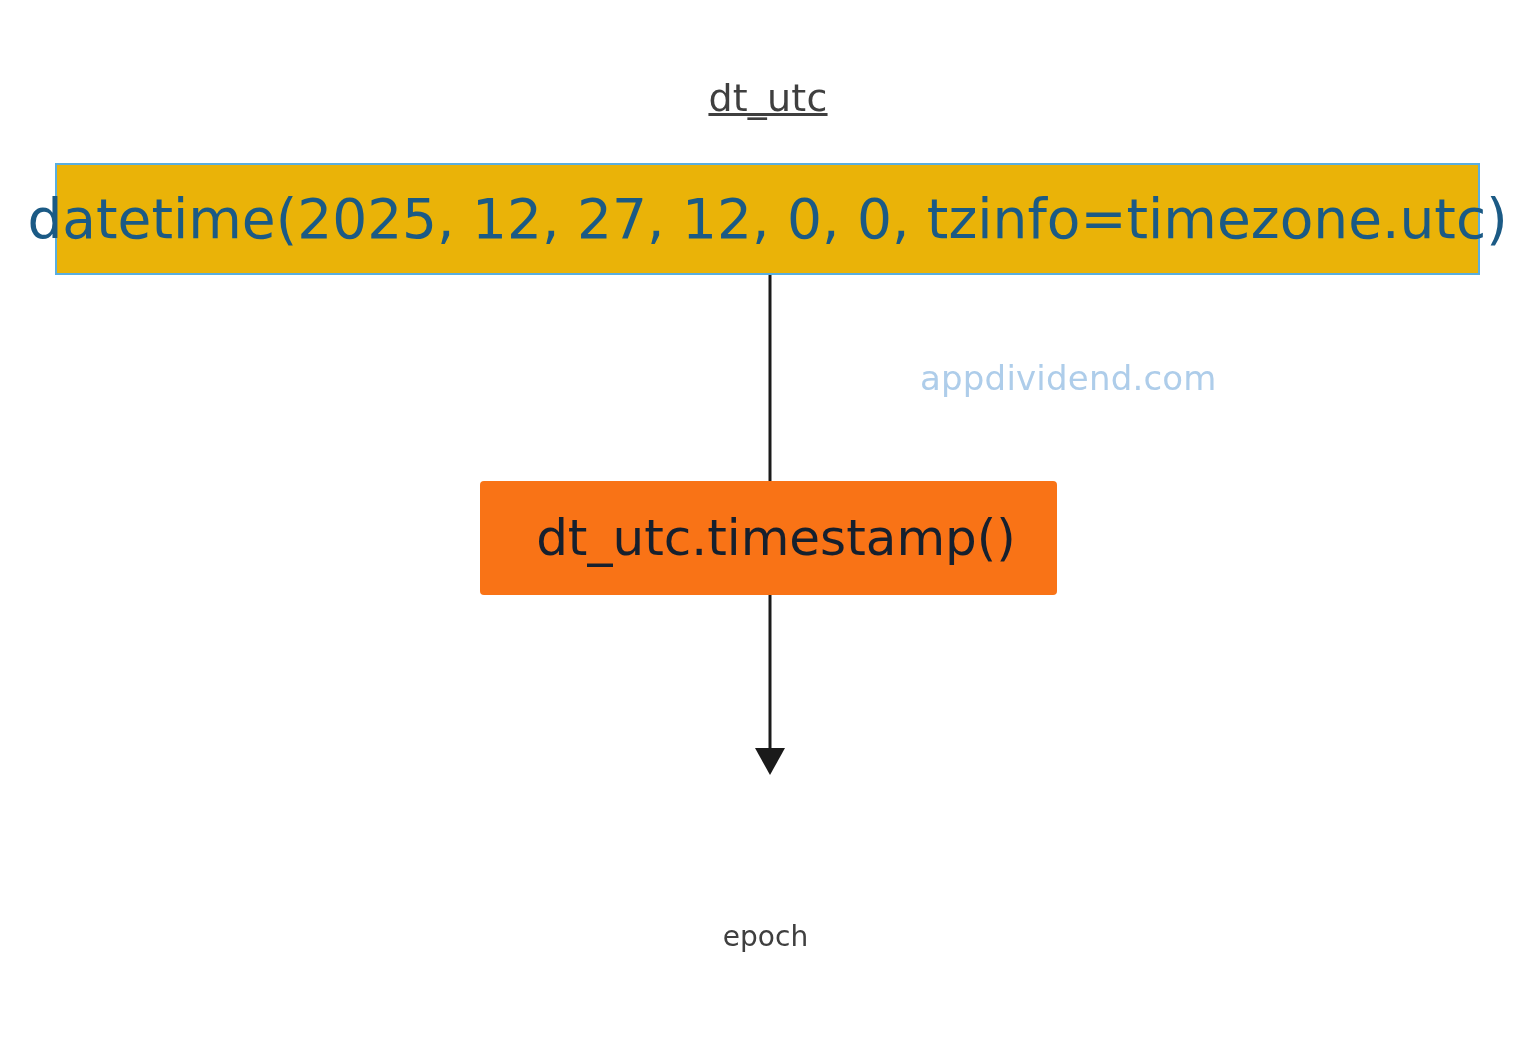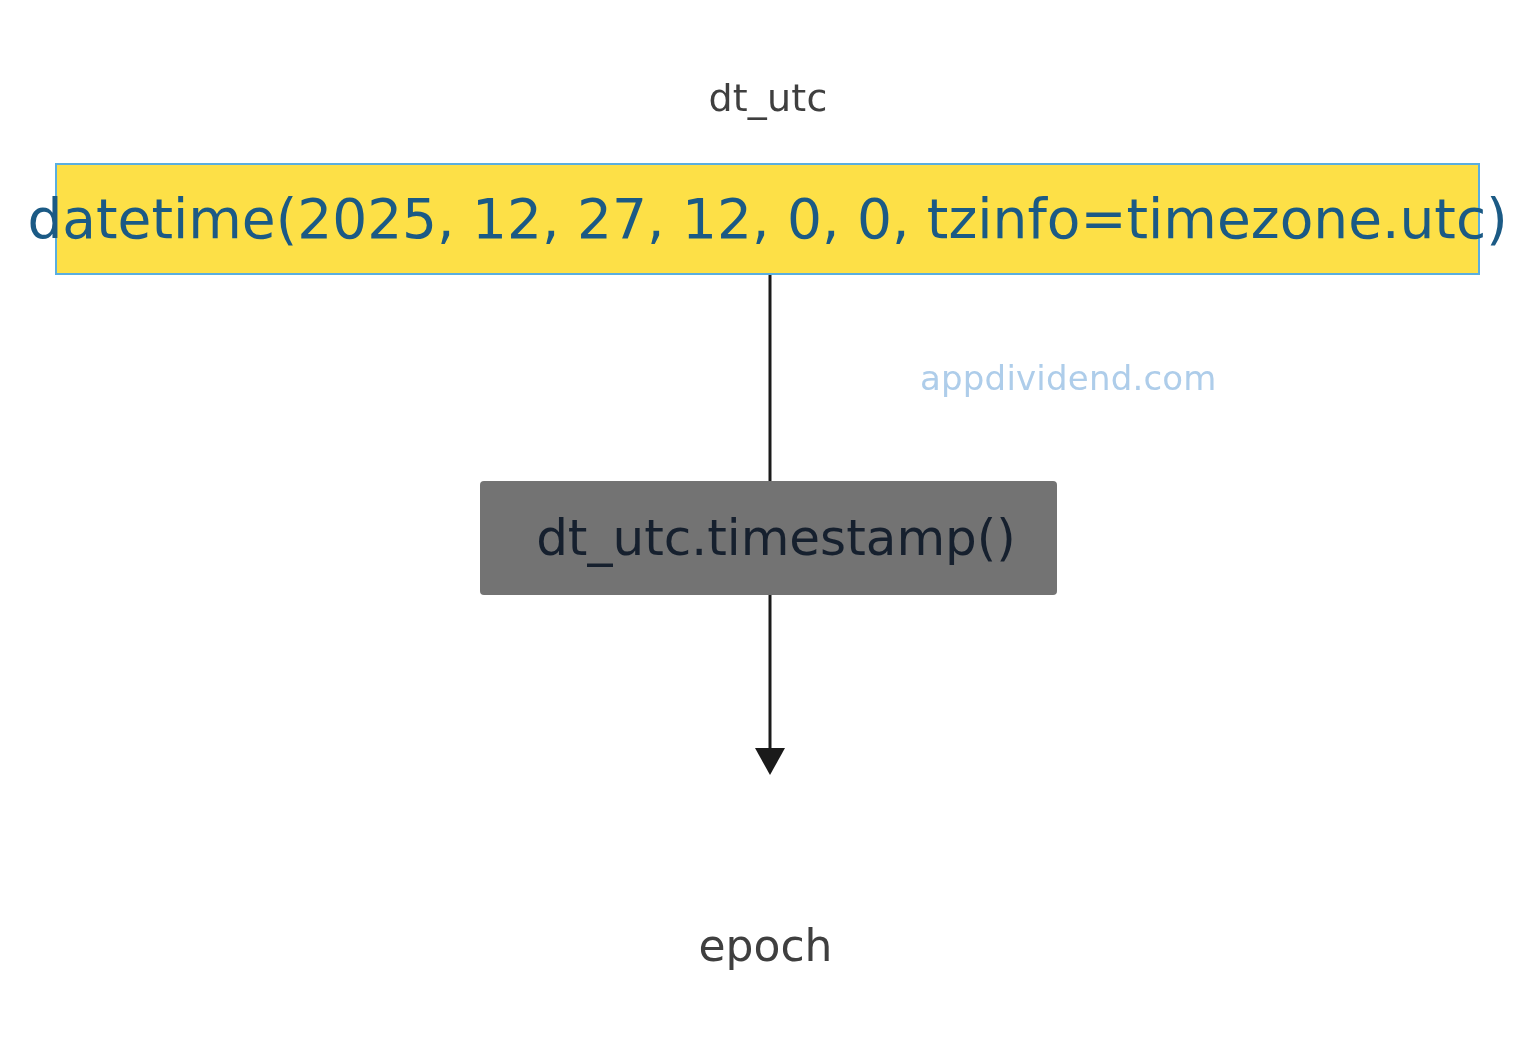--- a/index.html
+++ b/index.html
@@ -24,30 +24,31 @@
   .caption-top {
     position: absolute;
     left: 0;
     top: 76px;
     width: 1536px;
     text-align: center;
     font-size: 38px;
     color: #3f3f3f;
     letter-spacing: 0.2px;
     white-space: nowrap;
+    text-decoration: underline;
   }
 
   
   .node-source {
     position: absolute;
     left: 55px;
     top: 163px;
     width: 1425px;
     height: 112px;
-    background: #fde047;
+    background: #eab308;
     border: 2px solid #5aaee0;
     box-sizing: border-box;
     display: flex;
     align-items: center;
     justify-content: center;
   }
   .node-source-text {
     font-size: 55px;
     color: #1b5a85;
     white-space: nowrap;
@@ -66,21 +67,21 @@
     text-align: right;
   }
 
   
   .node-op {
     position: absolute;
     left: 480px;
     top: 481px;
     width: 577px;
     height: 114px;
-    background: #737373;
+    background: #f97316;
     border-radius: 4px;
     box-sizing: border-box;
     display: flex;
     align-items: center;
     justify-content: center;
     padding-left: 15px;
   }
   .node-op-text {
     font-size: 50px;
     color: #16202e;
@@ -109,21 +110,21 @@
     line-height: 1;
   }
 
   
   .caption-bottom {
     position: absolute;
     left: 575px;
     top: 920px;
     width: 381px;
     text-align: center;
-    font-size: 44px;
+    font-size: 28px;
     color: #3f3f3f;
     white-space: nowrap;
   }
 
   
   .connectors {
     position: absolute;
     left: 0;
     top: 0;
     width: 1536px;

